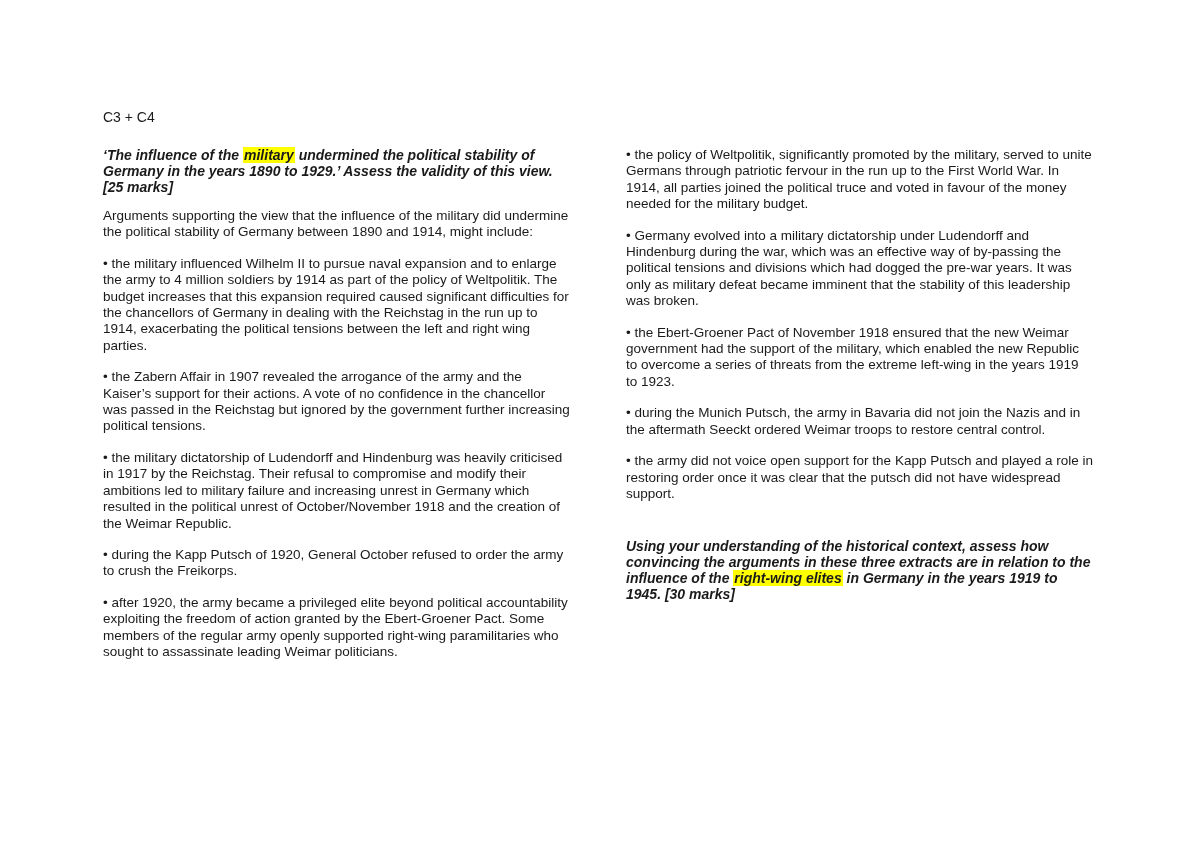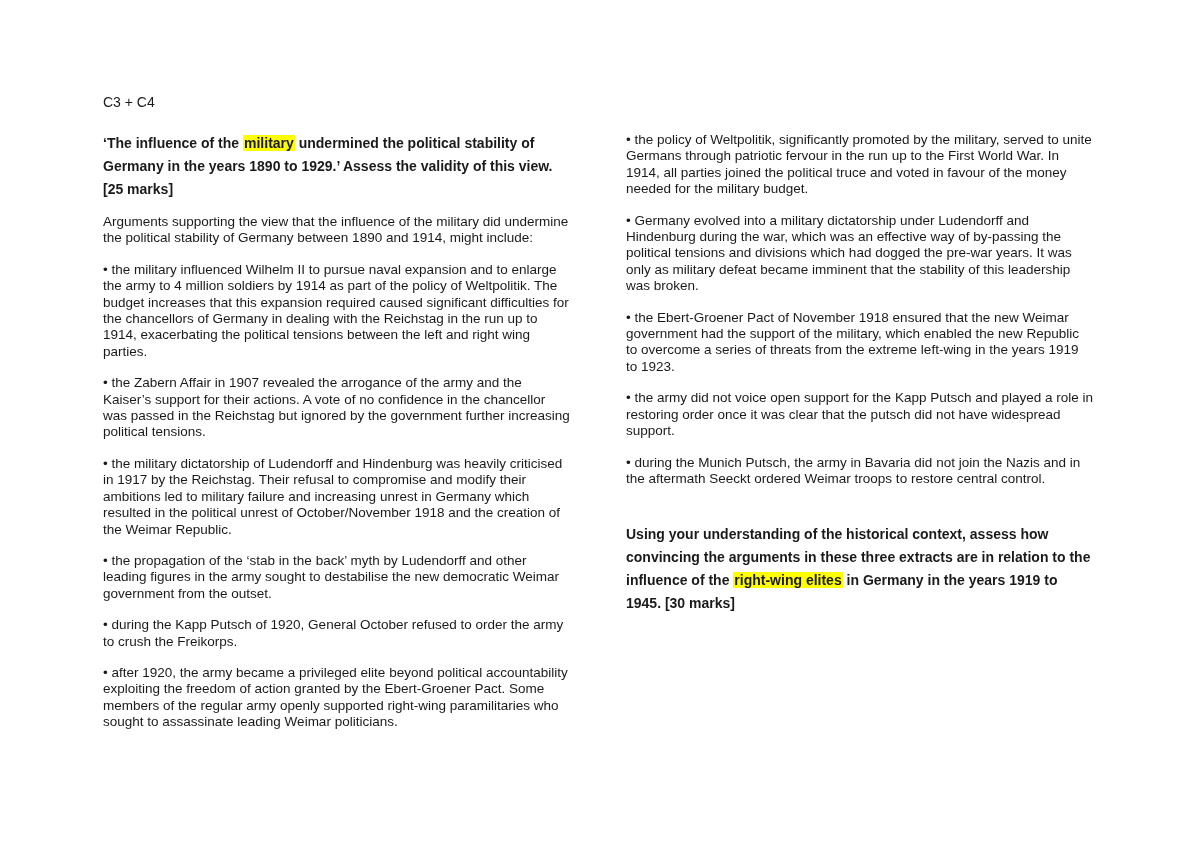--- a/index.html
+++ b/index.html
@@ -15,39 +15,41 @@
     width: 1200px;
     height: 849px;
     padding: 94px 108px 0 103px;
     background: #ffffff;
   }
   .doc-header {
     font-size: 14px;
     line-height: 17px;
     margin-bottom: 21px;
     color: #1a1a1a;
+    margin-top: 15px;
   }
   .columns {
     display: flex;
     gap: 56px;
     align-items: flex-start;
   }
   .col {
     width: 467px;
     flex: 0 0 467px;
   }
   .col p {
     font-size: 13.5px;
     line-height: 16.4px;
     margin: 0 0 15px 0;
   }
   p.question {
     font-weight: bold;
+    font-style: italic;
     font-size: 14px;
-    line-height: 23px;
+    line-height: 16px;
     margin-bottom: 13px;
   }
   .hl {
     background: var(--hl, #ffff00);
     padding: 0 1px;
   }
   p.question-2 {
     margin-top: 36px;
     margin-bottom: 14px;
   }
@@ -62,31 +64,30 @@
   <div class="columns">
 
     <div class="col">
       <p class="question"><span>‘The influence of the </span><span class="hl">military</span><span> undermined the political stability of Germany in the years 1890 to 1929.’ Assess the validity of this view. [25 marks]</span></p>
 
       <p>Arguments supporting the view that the influence of the military did undermine the political stability of Germany between 1890 and 1914, might include:</p>
 
       <p>• the military influenced Wilhelm II to pursue naval expansion and to enlarge the army to 4 million soldiers by 1914 as part of the policy of Weltpolitik. The budget increases that this expansion required caused significant difficulties for the chancellors of Germany in dealing with the Reichstag in the run up to 1914, exacerbating the political tensions between the left and right wing parties.</p>
       <p>• the Zabern Affair in 1907 revealed the arrogance of the army and the Kaiser’s support for their actions. A vote of no confidence in the chancellor was passed in the Reichstag but ignored by the government further increasing political tensions.</p>
       <p>• the military dictatorship of Ludendorff and Hindenburg was heavily criticised in 1917 by the Reichstag. Their refusal to compromise and modify their ambitions led to military failure and increasing unrest in Germany which resulted in the political unrest of October/November 1918 and the creation of the Weimar Republic.</p>
-      <p>• the propagation of the ‘stab in the back’ myth by Ludendorff and other leading figures in the army sought to destabilise the new democratic Weimar government from the outset.</p>
       <p>• during the Kapp Putsch of 1920, General October refused to order the army to crush the Freikorps.</p>
       <p>• after 1920, the army became a privileged elite beyond political accountability exploiting the freedom of action granted by the Ebert-Groener Pact. Some members of the regular army openly supported right-wing paramilitaries who sought to assassinate leading Weimar politicians.</p>
     </div>
 
     <div class="col">
 
       <p>• the policy of Weltpolitik, significantly promoted by the military, served to unite Germans through patriotic fervour in the run up to the First World War. In 1914, all parties joined the political truce and voted in favour of the money needed for the military budget.</p>
       <p>• Germany evolved into a military dictatorship under Ludendorff and Hindenburg during the war, which was an effective way of by-passing the political tensions and divisions which had dogged the pre-war years. It was only as military defeat became imminent that the stability of this leadership was broken.</p>
       <p>• the Ebert-Groener Pact of November 1918 ensured that the new Weimar government had the support of the military, which enabled the new Republic to overcome a series of threats from the extreme left-wing in the years 1919 to 1923.</p>
+      <p>• during the Munich Putsch, the army in Bavaria did not join the Nazis and in the aftermath Seeckt ordered Weimar troops to restore central control.</p>
       <p>• the army did not voice open support for the Kapp Putsch and played a role in restoring order once it was clear that the putsch did not have widespread support.</p>
-      <p>• during the Munich Putsch, the army in Bavaria did not join the Nazis and in the aftermath Seeckt ordered Weimar troops to restore central control.</p>
 
       <p class="question question-2"><span>Using your understanding of the historical context, assess how convincing the arguments in these three extracts are in relation to the influence of the </span><span class="hl">right-wing elites</span><span> in Germany in the years 1919 to 1945. [30 marks]</span></p>
 
     </div>
 
   </div>
 </div>
 
 </body></html>

